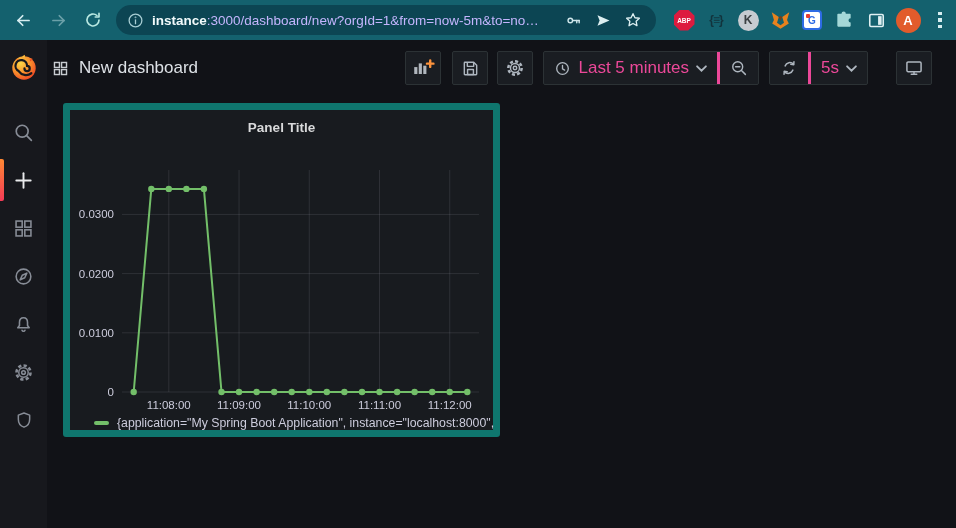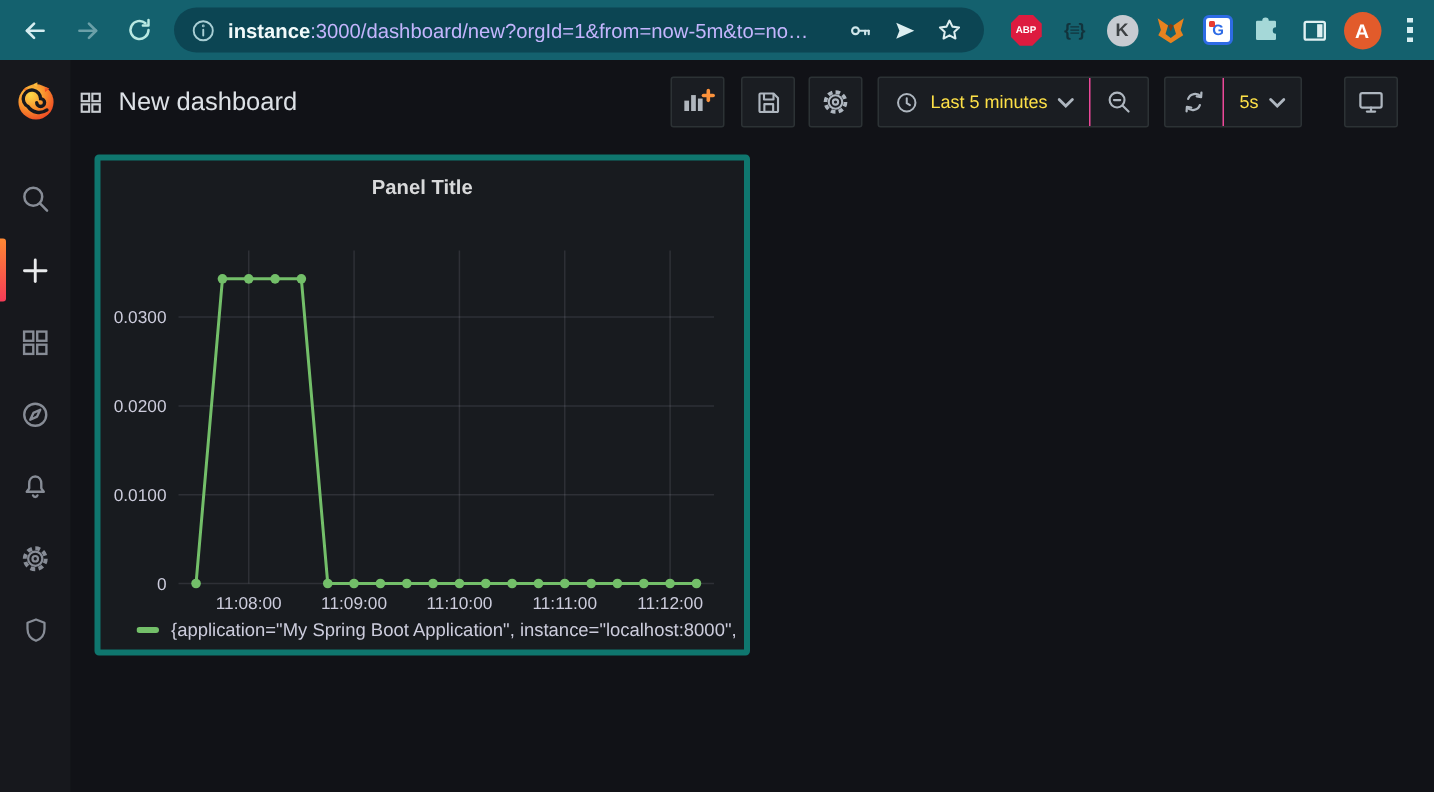--- a/index.html
+++ b/index.html
@@ -51,27 +51,27 @@
   .hdr { position:absolute; left:35px; top:0; width:909px; height:56px; display:flex;
          align-items:center; padding:0 12px 0 17px; }
   .hdr-title { display:flex; align-items:center; gap:10px; color:#c8ccd1; }
   .hdr-title .ttl { color:#dde1e6; font-size:17px; }
   .toolbar { margin-left:auto; display:flex; align-items:center; }
   .tbtn { height:34px; min-width:36px; background:#1a1d22; border:1px solid #2c3235; border-radius:2px;
           display:flex; align-items:center; justify-content:center; color:#aeb6bf; cursor:pointer; }
   .tgroup { height:34px; background:#1a1d22; border:1px solid #2c3235; border-radius:2px;
             display:flex; align-items:stretch; color:#aeb6bf; }
   .tseg { display:flex; align-items:center; padding:0 10px; gap:7px; cursor:pointer; }
-  .tseg + .tseg { border-left:1px solid #ec4899; }
-  .tseg .lbl { color:#fde047; font-size:12px; font-weight:500; white-space:nowrap; }
+  .tseg + .tseg { border-left:3px solid #ec4899; }
+  .tseg .lbl { color:#ec4899; font-size:17px; font-weight:500; white-space:nowrap; }
   .gap11{margin-left:11px;} .gap9{margin-left:9px;} .gap10{margin-left:10px;} .gap28{margin-left:28px;}
 
   
   .panel { position:absolute; left:63px; top:63px; width:437px; height:334px; background:#181b1f;
-           border:4px solid #0f766e; border-radius:3px; }
+           border:7px solid #0f766e; border-radius:3px; }
   .ptitle { height:30px; display:flex; align-items:center; justify-content:center;
             color:#d8d9da; font-size:13.5px; font-weight:700; padding-top:4px; cursor:pointer; }
   .chartwrap { position:absolute; left:0; top:32px; width:435px; height:272px; }
   .legend { position:absolute; left:24px; top:306px; display:flex; align-items:center; gap:8px;
             cursor:pointer; max-width:405px; overflow:hidden; }
   .legend .swatch { width:15px; height:3.5px; border-radius:2px; flex:0 0 auto; }
   .legend .ltxt { color:#ccccdc; font-size:12.3px; white-space:nowrap; }
 </style>
 </head>
 <body>

